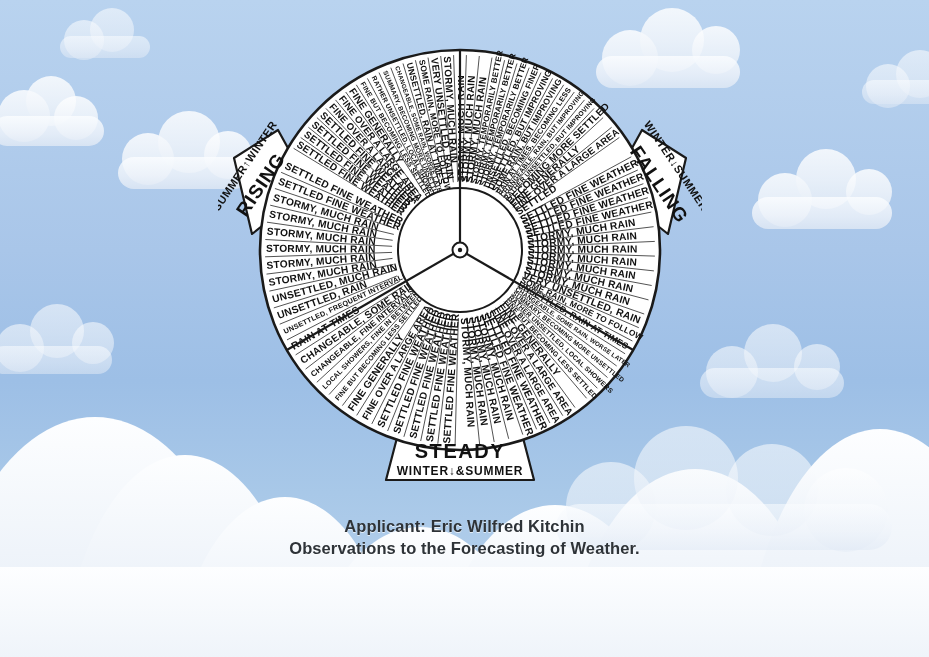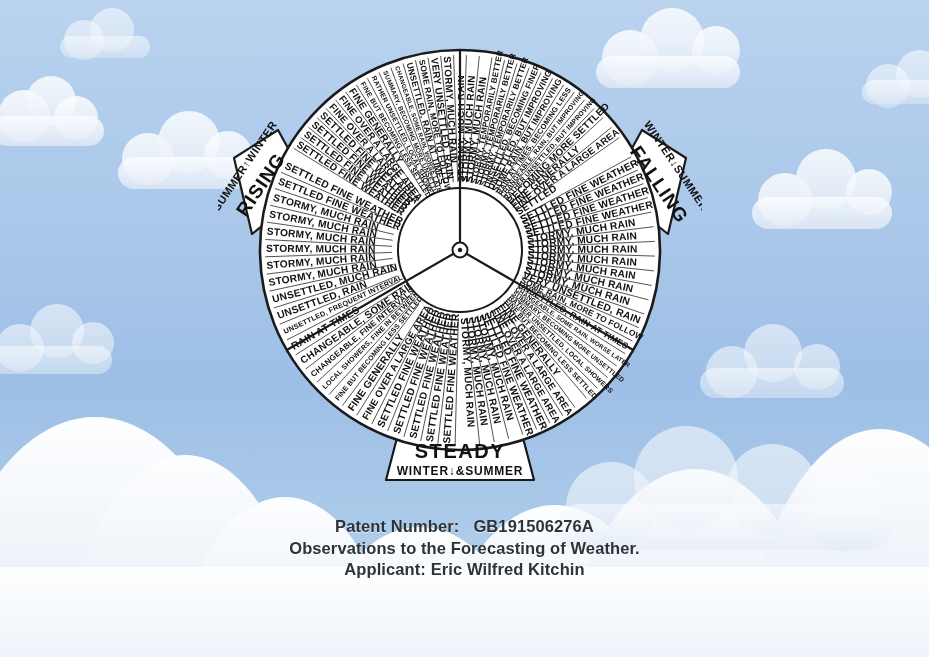--- a/index.html
+++ b/index.html
@@ -347,22 +347,17 @@
         <text x="436" y="150" transform="rotate(56 436 150)" text-anchor="middle" font-family="'Liberation Sans', sans-serif" font-size="19" font-weight="bold" fill="#111" letter-spacing="1">FALLING</text>
         <text x="455" y="130" transform="rotate(56 455 130)" text-anchor="middle" font-family="'Liberation Sans', sans-serif" font-size="11" font-weight="bold" fill="#111" letter-spacing="0.6">WINTER↓SUMMER</text>
 
         <text x="242" y="420" text-anchor="middle" font-family="'Liberation Sans', sans-serif" font-size="20" font-weight="bold" fill="#111" letter-spacing="1.6">STEADY</text>
         <text x="242" y="437" text-anchor="middle" font-family="'Liberation Sans', sans-serif" font-size="12" font-weight="bold" fill="#111" letter-spacing="0.8">WINTER↓&amp;SUMMER</text>
       </g>
     </svg>
   </div>
 
   <div id="caption">
-    <div>
-      <span>Patent Number:</span>
-      &nbsp;
-      <span>GB191506276A</span>
-    </div>
+    <div>Applicant: Eric Wilfred Kitchin</div>
     <div>Observations to the Forecasting of Weather.</div>
-    <div>Applicant: Eric Wilfred Kitchin</div>
   </div>
 
 </div>
 
 </body></html>

